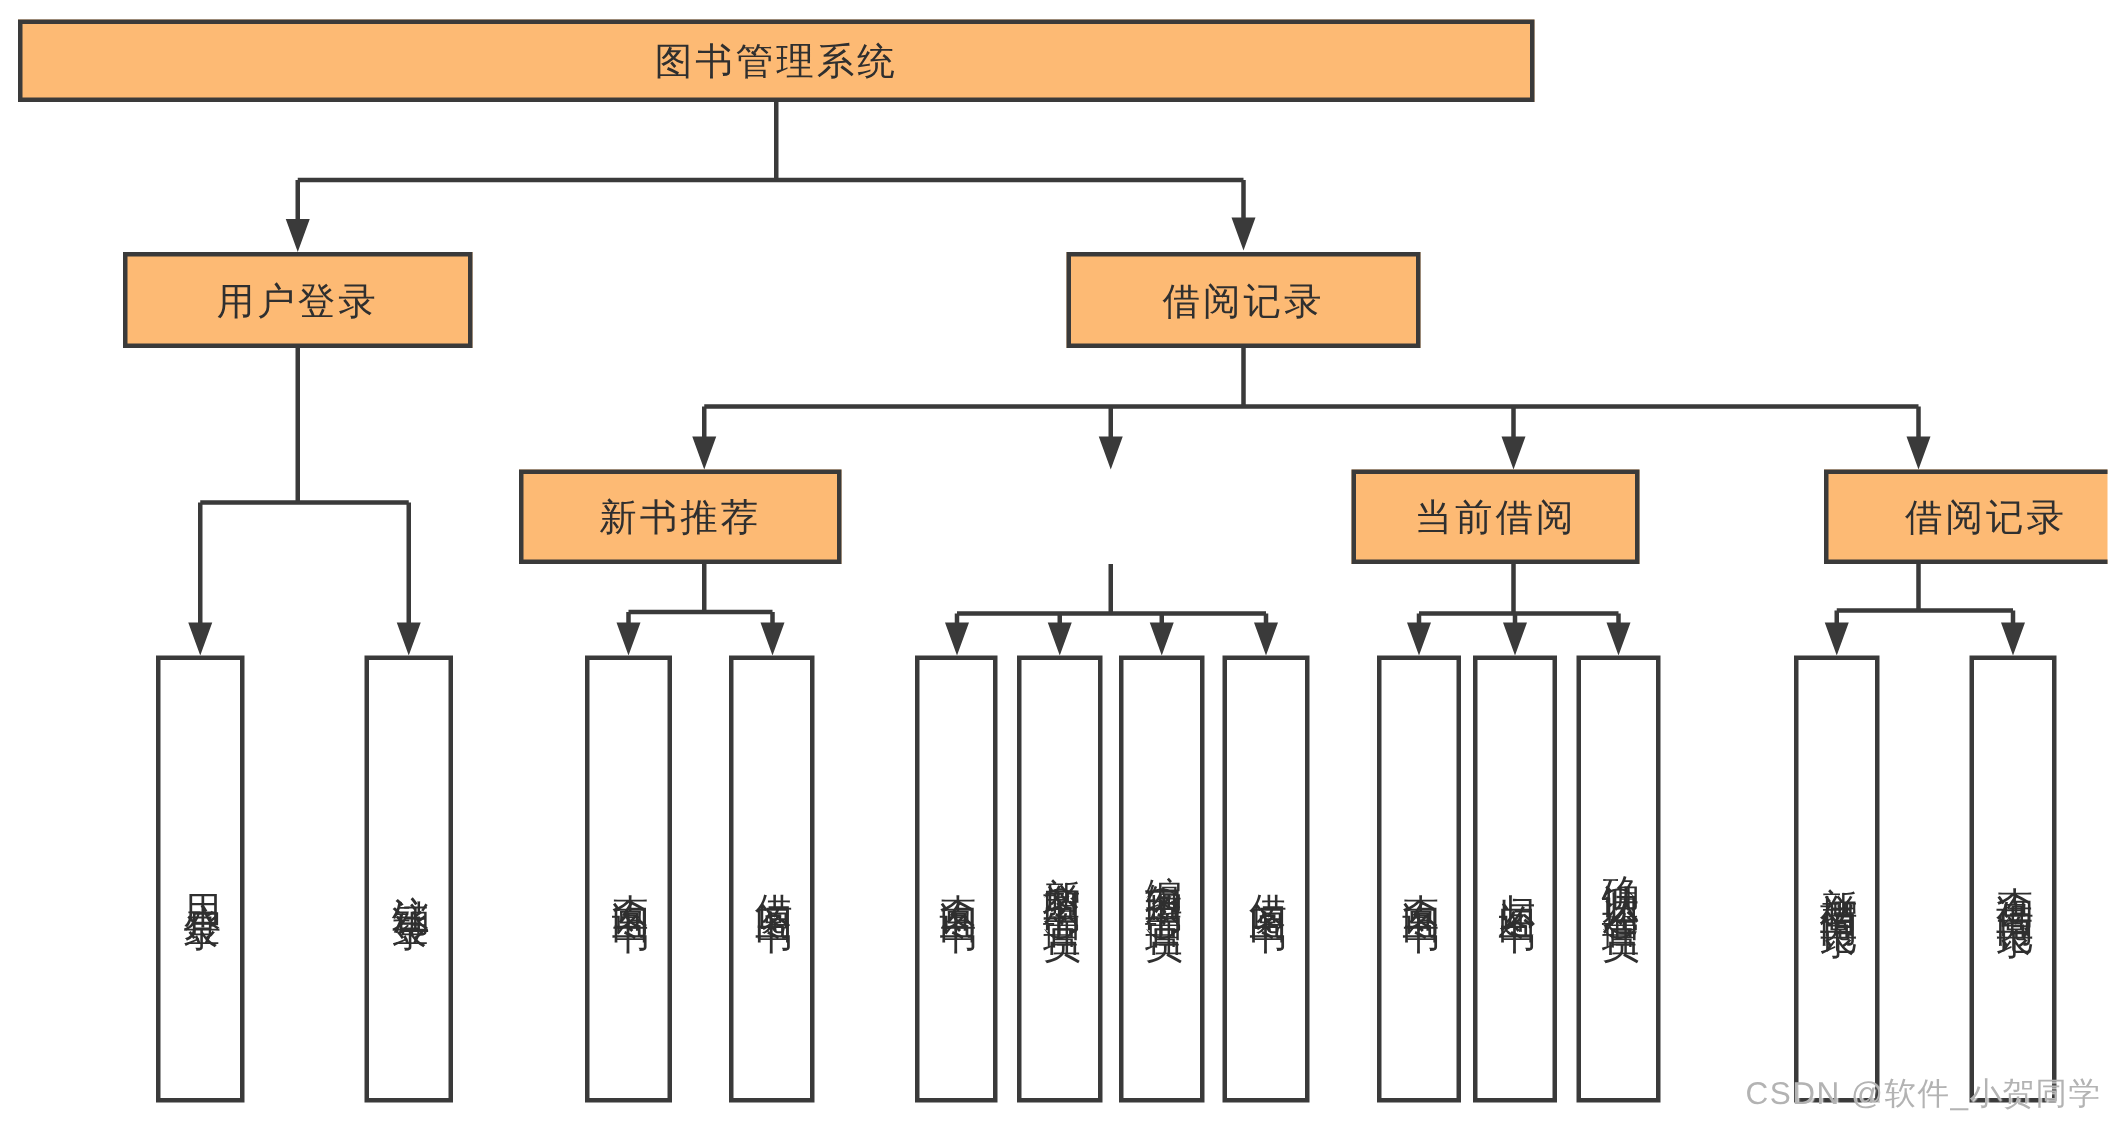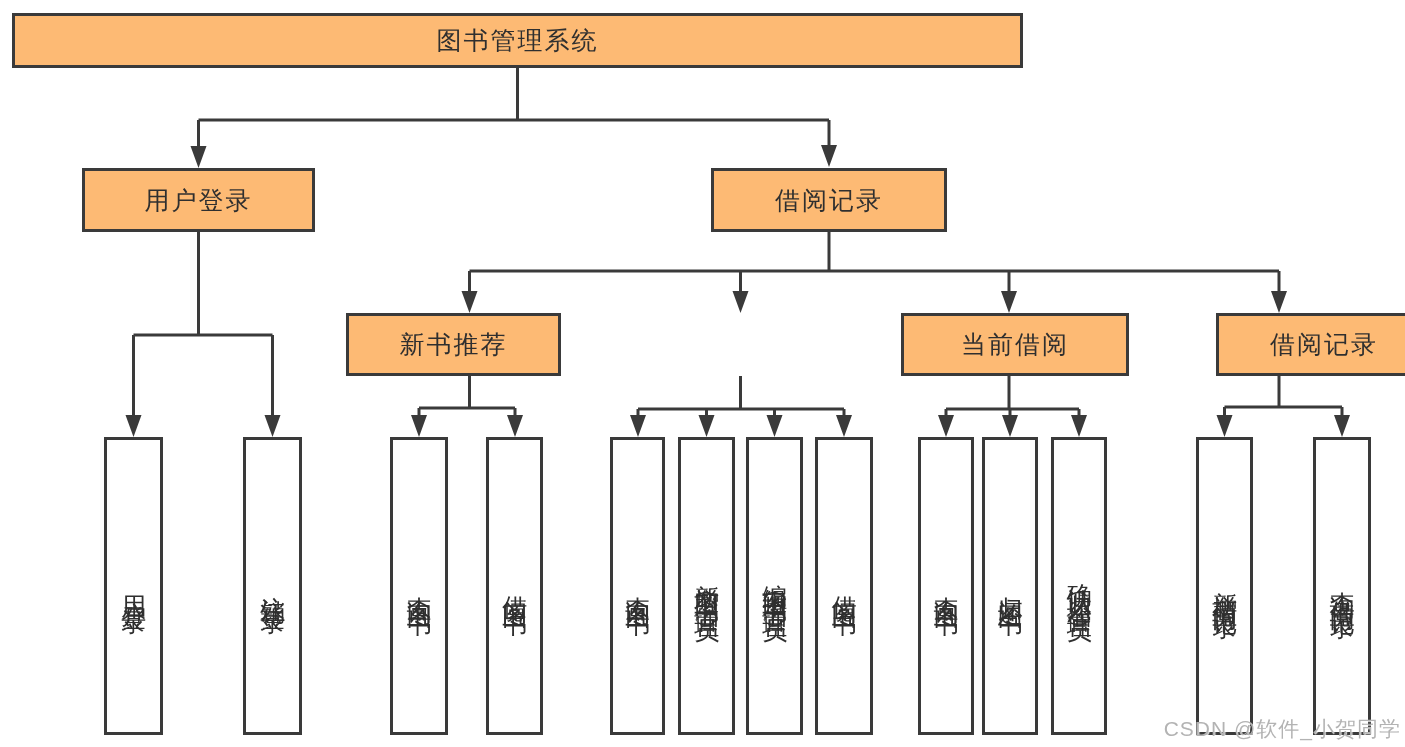--- a/index.html
+++ b/index.html
@@ -73,21 +73,21 @@
       <path d="M1216.5 415 L1232.5 415 L1224.5 437 Z M1334 415 L1350 415 L1342 437 Z" fill="#3a3a3a"></path>
     </g>
   </svg>
 
   <div class="node" style="left:12px;top:13px;width:1011px;height:55px">图书管理系统</div>
 
   <div class="node" style="left:82px;top:168px;width:233px;height:64px">用户登录</div>
   <div class="node" style="left:711px;top:168px;width:236px;height:64px">借阅记录</div>
 
   <div class="node" style="left:346px;top:313px;width:215px;height:63px">新书推荐</div>
-  <div class="node" style="left:901px;top:313px;width:228px;height:63px">当前借阅</div>
+  <div class="node" style="left:901px;top:313px;width:192px;height:63px">当前借阅</div>
   <div class="node" style="left:1216px;top:313px;width:216px;height:63px">借阅记录</div>
 
   <div class="leaf" style="left:104px;width:59px">
     <span class="vtext">用户登录</span>
   </div>
   <div class="leaf" style="left:243px;width:59px">
     <span class="vtext">注销登录</span>
   </div>
 
   <div class="leaf" style="left:390px;width:58px">

